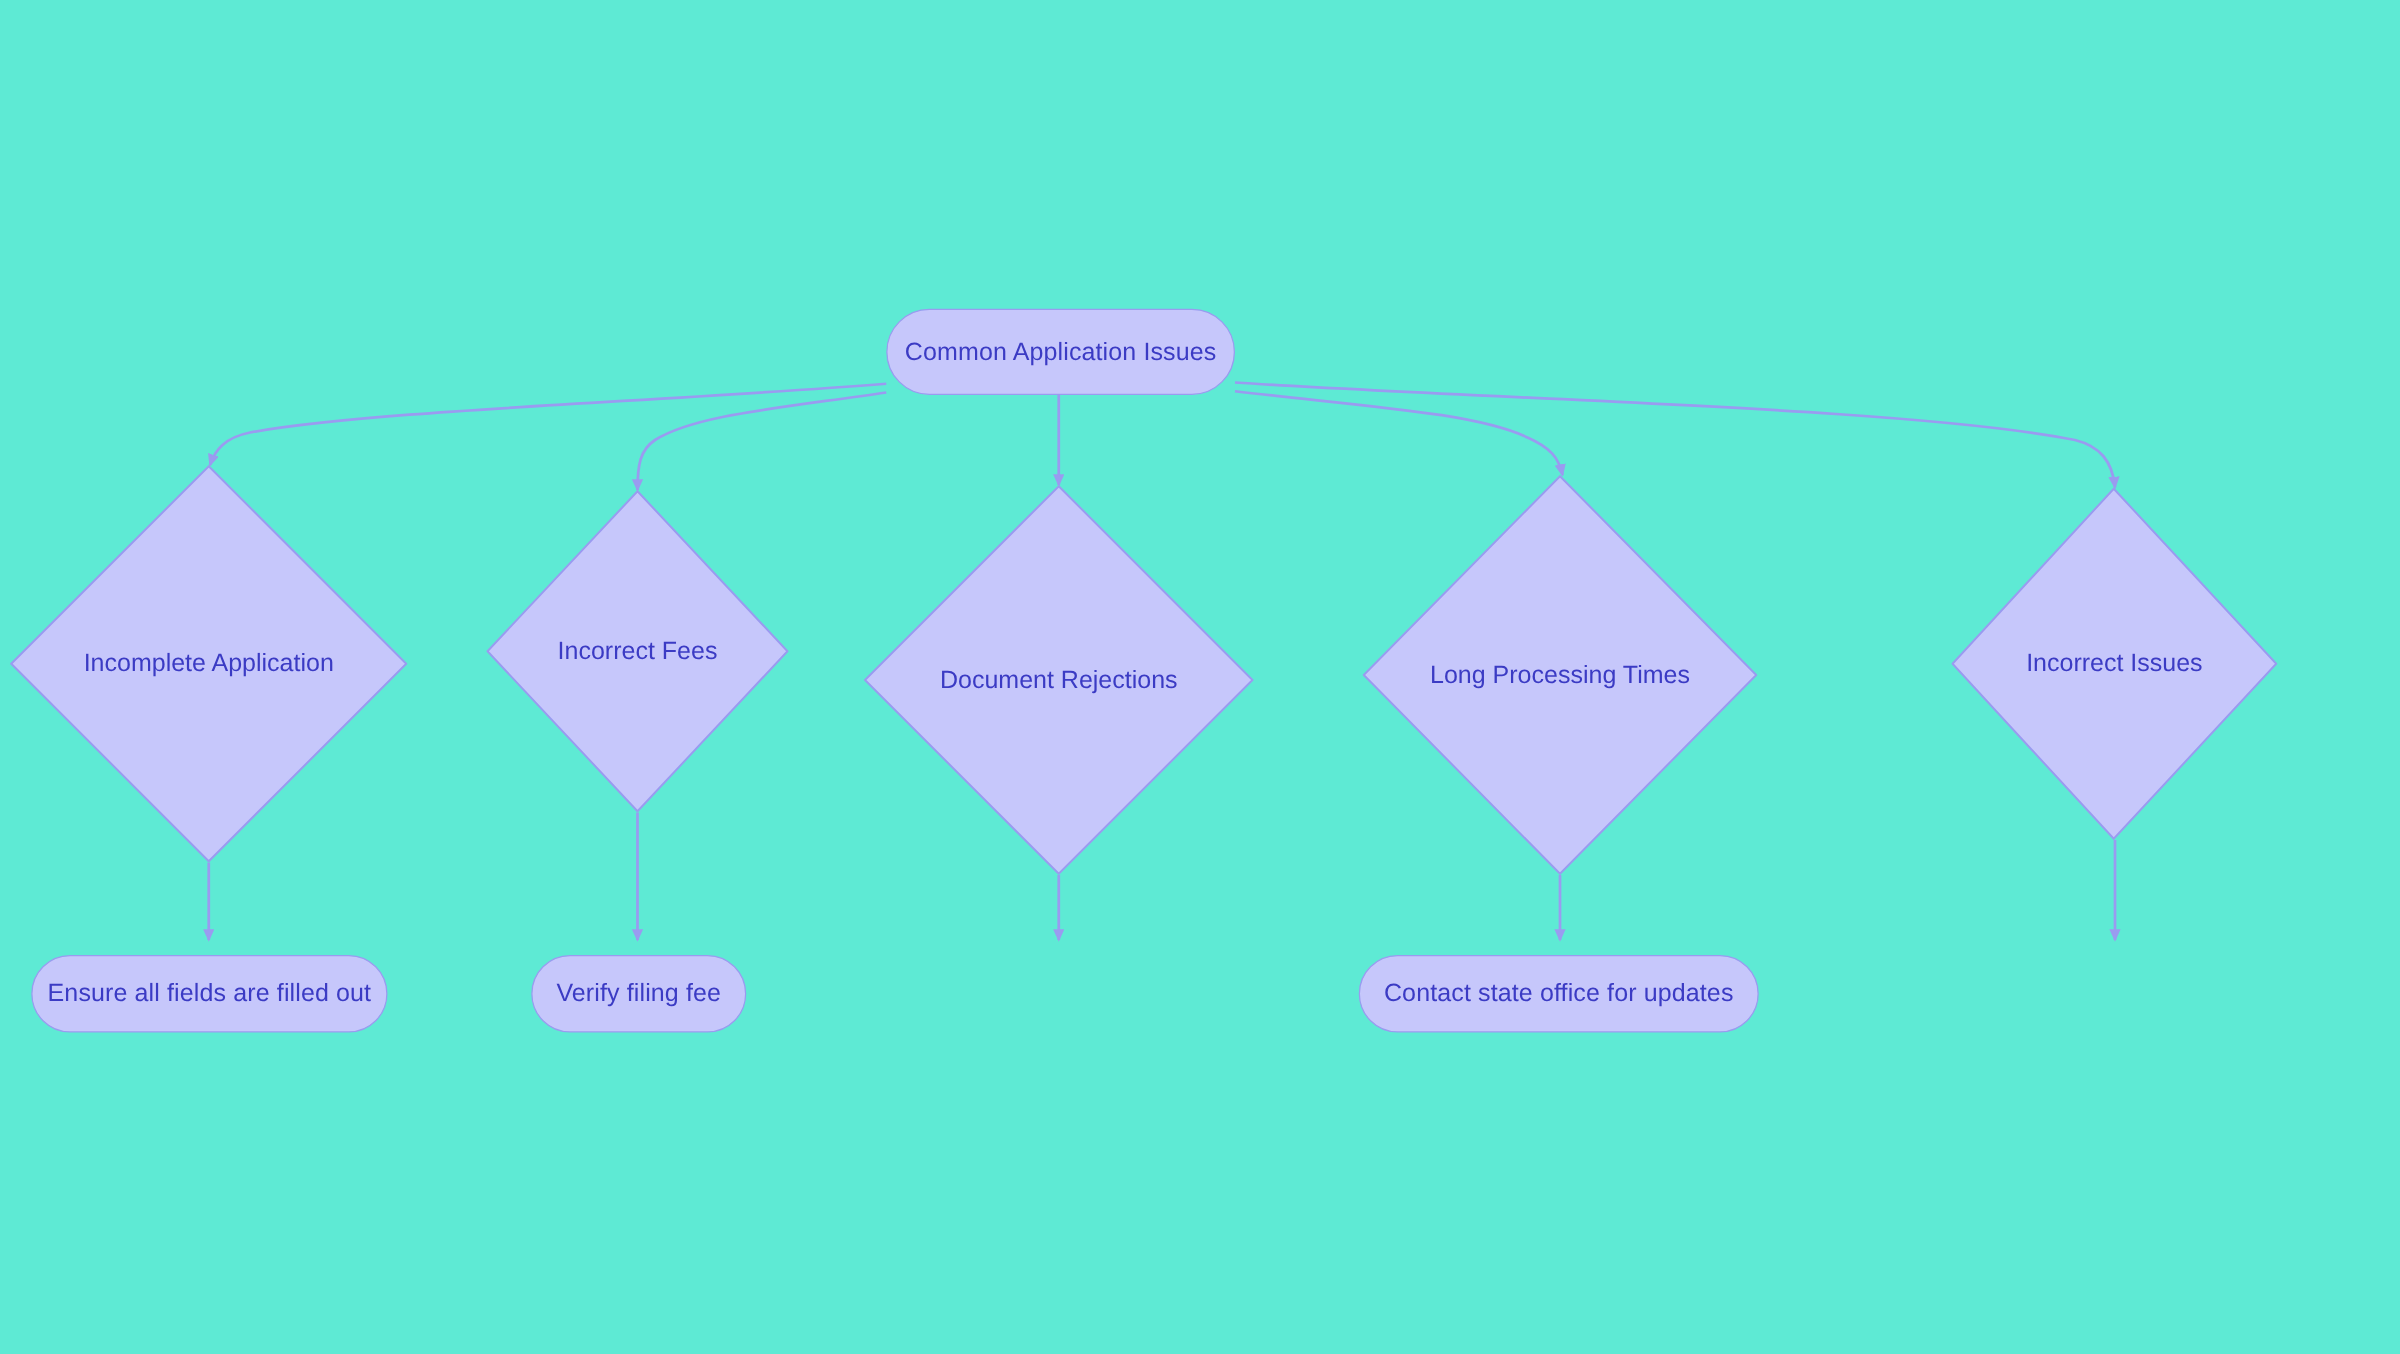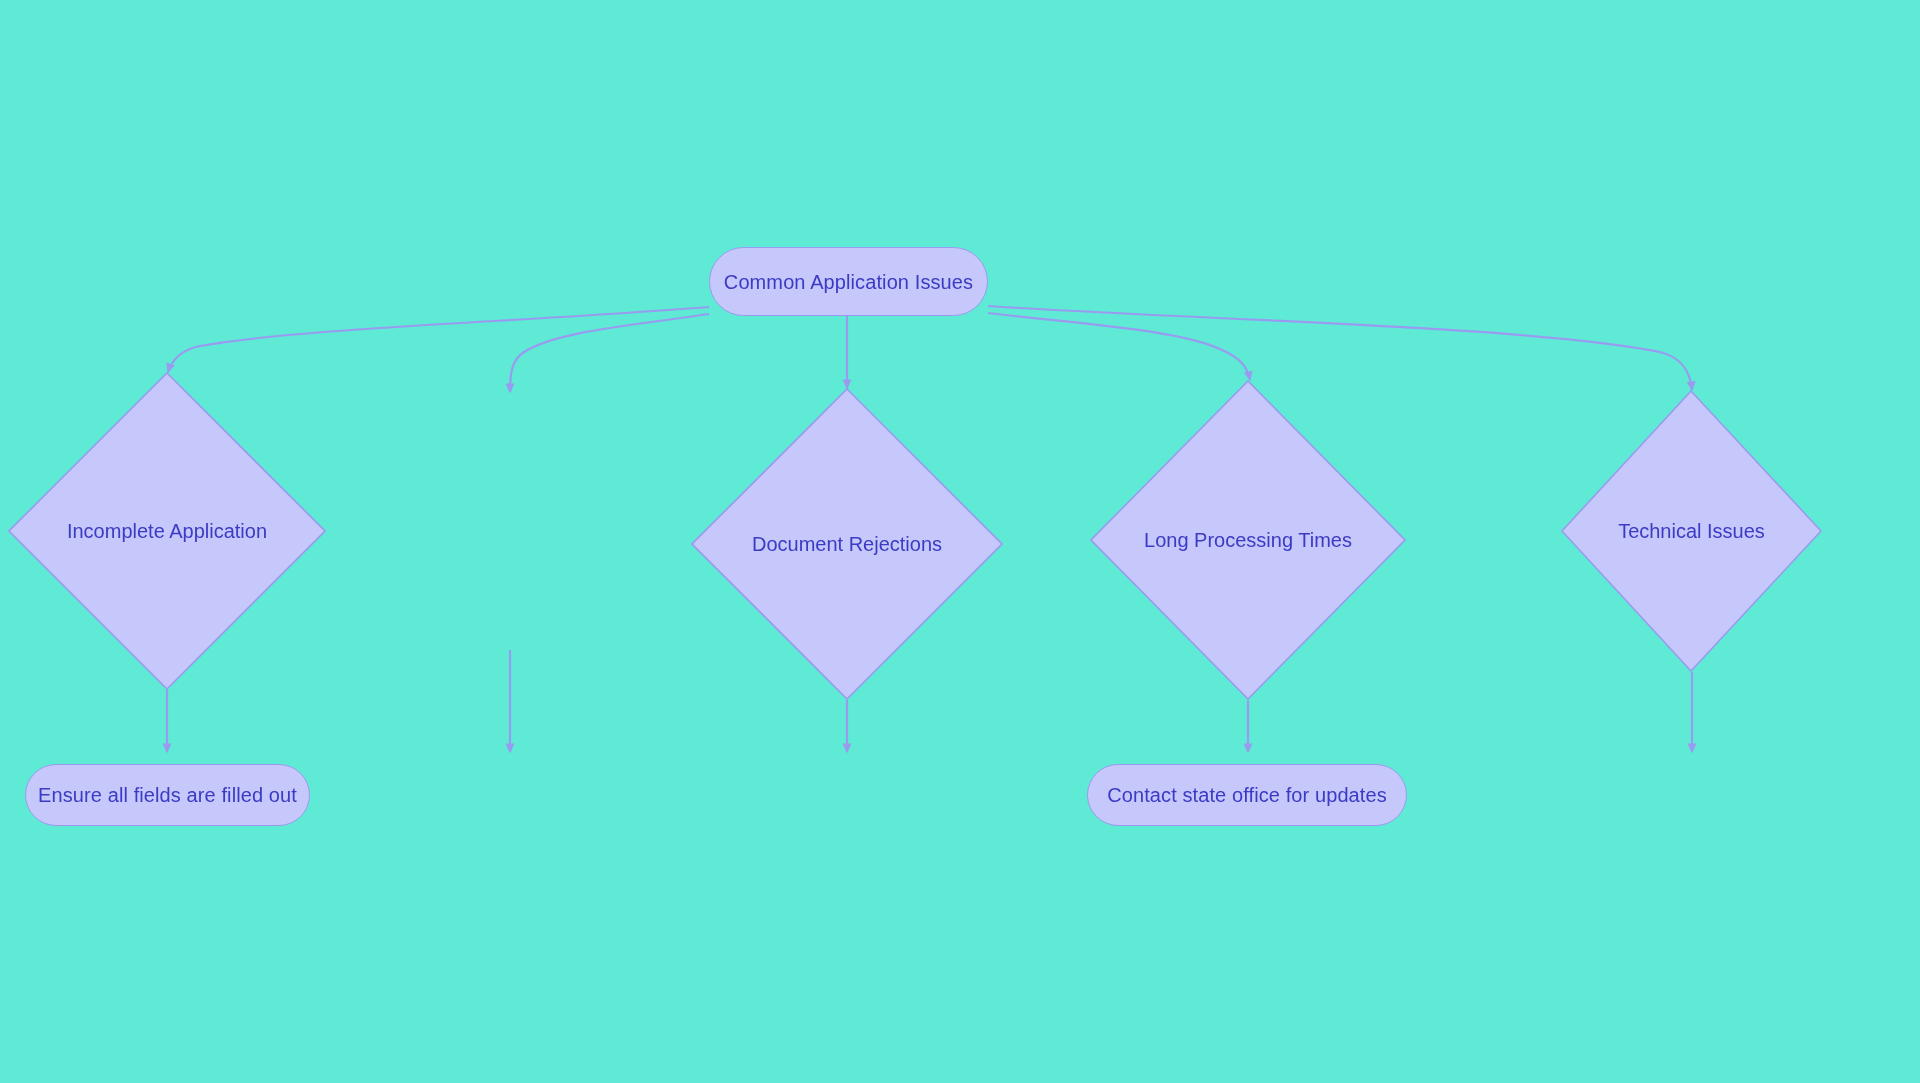--- a/index.html
+++ b/index.html
@@ -106,46 +106,55 @@
     <span class="node-label">Common Application Issues</span>
   </div>
 
   <div class="diamond-wrap" style="left:8px; top:372px; width:318px; height:318px;">
     <svg class="diamond-shape" viewBox="0 0 318 318">
       <polygon points="159,1 317,159 159,317 1,159" fill="#c6c7fb" stroke="#9a9bf0" stroke-width="1.6"></polygon>
     </svg>
     <span class="diamond-label">Incomplete Application</span>
   </div>
 
+  <div class="diamond-wrap" style="left:389px; top:392px; width:242px; height:258px;">
+    <svg class="diamond-shape" viewBox="0 0 242 258">
+      <polygon points="121,1 241,129 121,257 1,129" fill="#c6c7fb" stroke="#9a9bf0" stroke-width="1.6"></polygon>
+    </svg>
+    <span class="diamond-label">Incorrect Fees</span>
+  </div>
 
   <div class="diamond-wrap" style="left:691px; top:388px; width:312px; height:312px;">
     <svg class="diamond-shape" viewBox="0 0 312 312">
       <polygon points="156,1 311,156 156,311 1,156" fill="#c6c7fb" stroke="#9a9bf0" stroke-width="1.6"></polygon>
     </svg>
     <span class="diamond-label">Document Rejections</span>
   </div>
 
   <div class="diamond-wrap" style="left:1090px; top:380px; width:316px; height:320px;">
     <svg class="diamond-shape" viewBox="0 0 316 320">
       <polygon points="158,1 315,160 158,319 1,160" fill="#c6c7fb" stroke="#9a9bf0" stroke-width="1.6"></polygon>
     </svg>
     <span class="diamond-label">Long Processing Times</span>
   </div>
 
   <div class="diamond-wrap" style="left:1561px; top:390px; width:261px; height:282px;">
     <svg class="diamond-shape" viewBox="0 0 261 282">
       <polygon points="130,1 260,141 130,281 1,141" fill="#c6c7fb" stroke="#9a9bf0" stroke-width="1.6"></polygon>
     </svg>
-    <span class="diamond-label">Technical Issues</span>
+    <span class="diamond-label">Incorrect Issues</span>
   </div>
 
   <div class="node stadium" style="left:25px; top:764px; width:285px; height:62px;align-items:center;">
     <span class="node-label">Ensure all fields are filled out</span>
   </div>
 
+  <div class="node stadium" style="left:425px; top:764px; width:172px; height:62px;">
+    <span class="node-label">Verify filing fee</span>
+  </div>
 
 
   <div class="node stadium" style="left:1087px; top:764px; width:320px; height:62px;">
     <span class="node-label">Contact state office for updates</span>
   </div>
 
 
 </div>
 
 </body></html>

